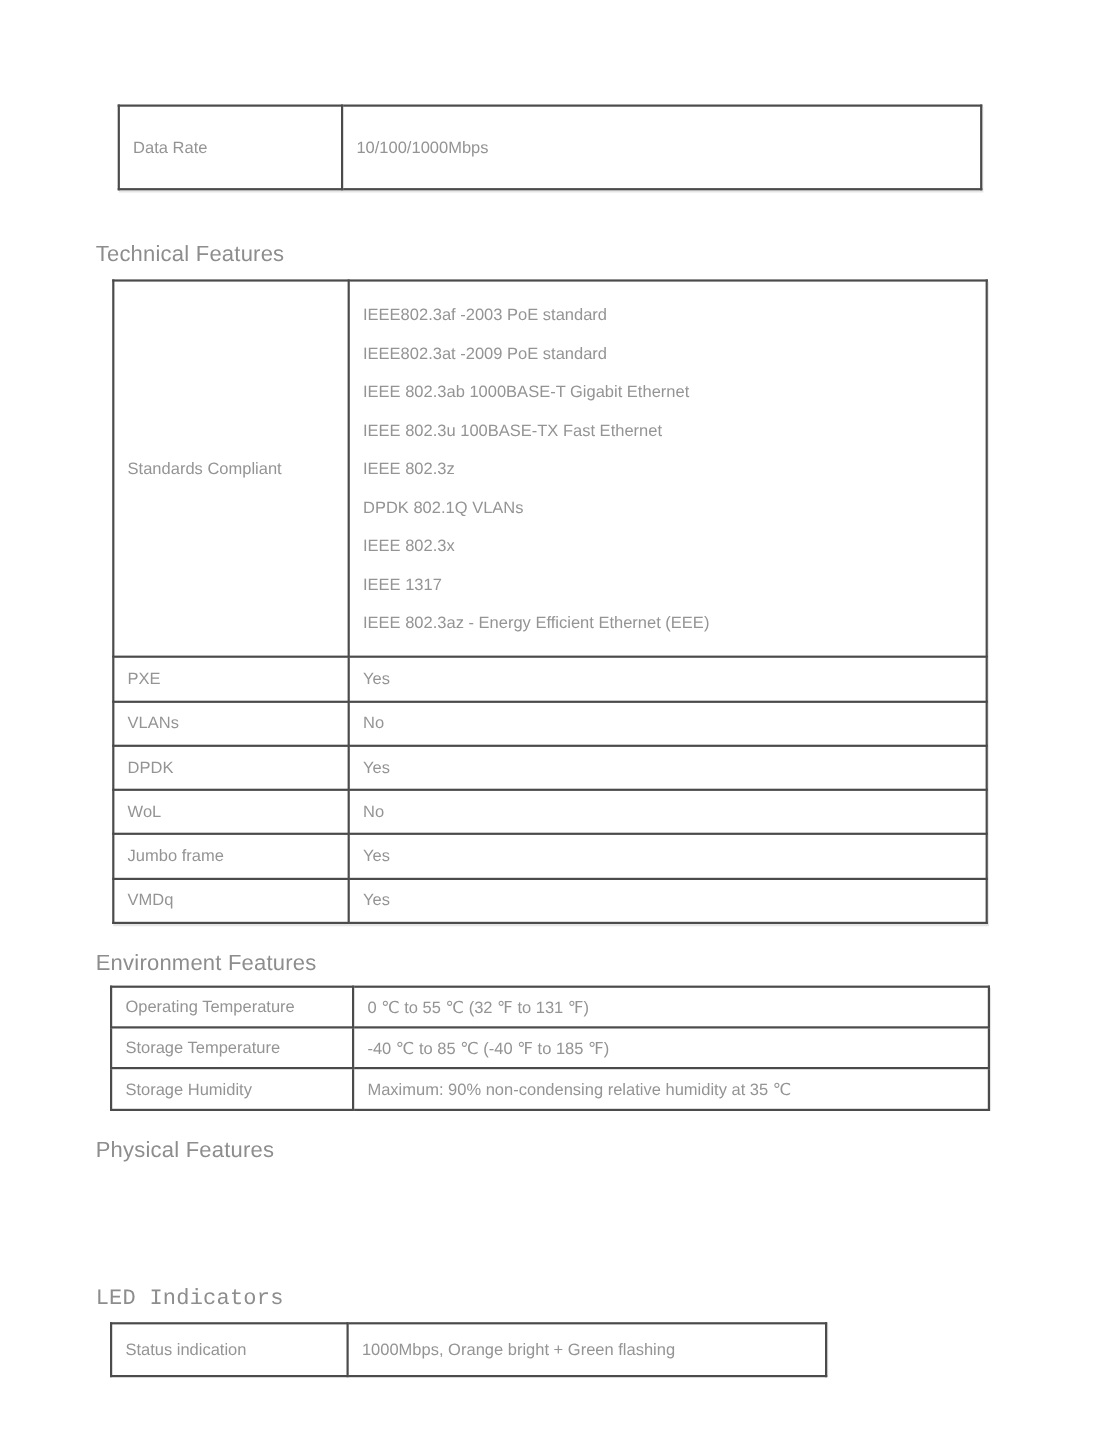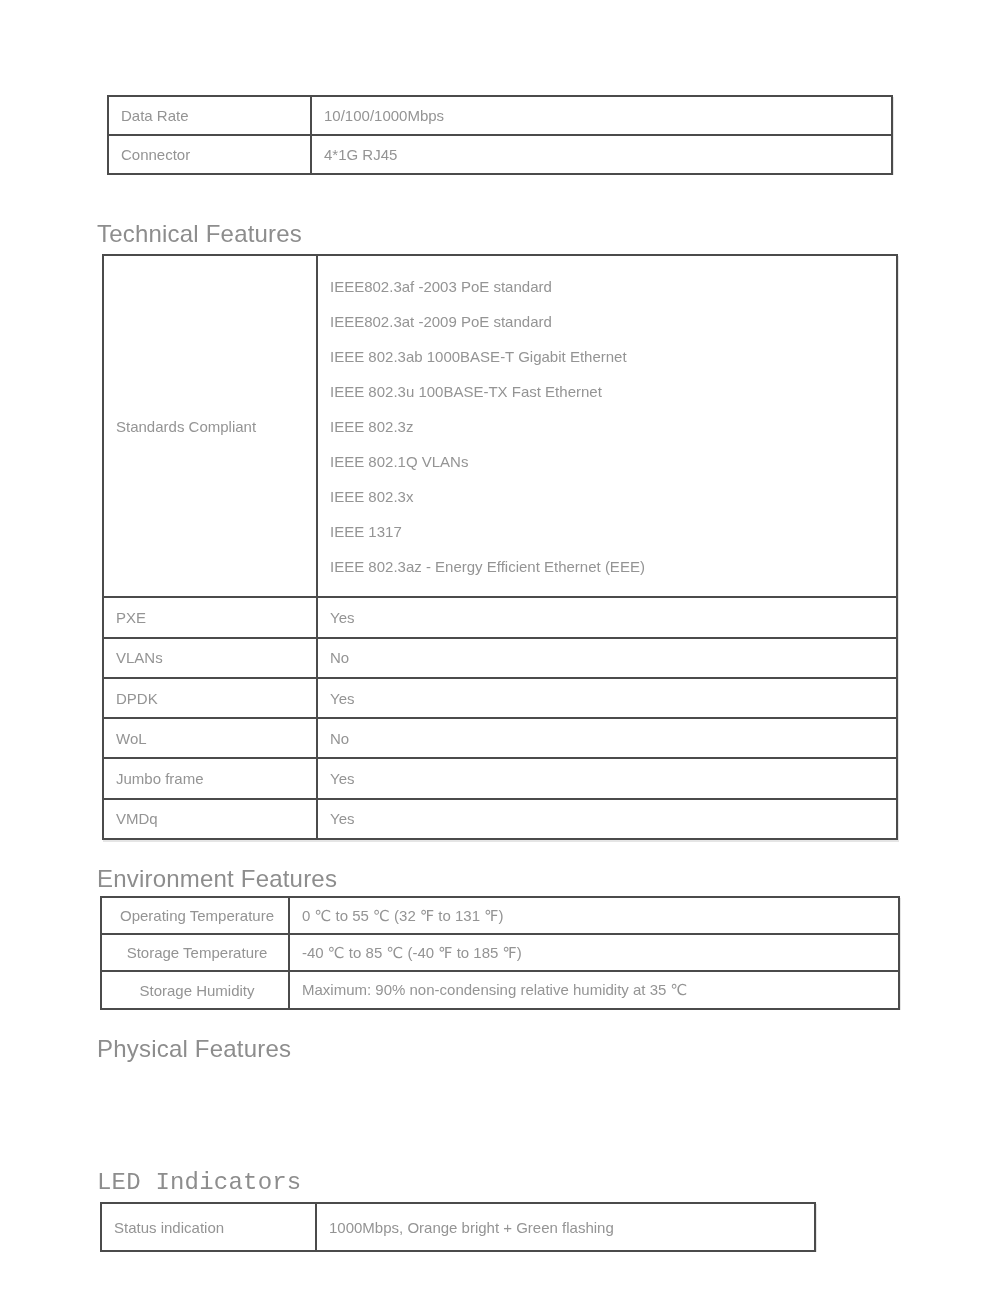--- a/index.html
+++ b/index.html
@@ -10,22 +10,22 @@
   }
   .page {
     position: relative;
     width: 1000px;
     height: 1302px;
     background: #ffffff;
     overflow: hidden;
   }
   .heading {
     position: absolute;
-    left: 97px;
-    font-size: 24px;
+    left: 87px;
+    font-size: 20px;
     font-weight: 400;
     color: #8d8d8d;
     letter-spacing: 0.2px;
     white-space: nowrap;
   }
   .h-tech { top: 220px; }
   .h-env  { top: 865px; }
   .h-phys { top: 1035px; }
   .h-led  { top: 1169px; font-family: Liberation Mono, monospace; }
 
@@ -43,24 +43,24 @@
     vertical-align: middle;
     padding: 0 8px 0 12px;
     overflow: hidden;
     white-space: nowrap;
   }
   .tbl-a { left: 107px; top: 95px;  width: 786px; height: 78px; }
   .tbl-a .lbl { width: 203px; }
   .tbl-b { left: 102px; top: 254px; width: 796px; height: 586px; }
   .tbl-b .lbl { width: 214px; }
   .tbl-c { left: 100px; top: 896px; width: 800px; height: 112px; }
-  .tbl-c .lbl { width: 188px; text-align: center; }
+  .tbl-c .lbl { width: 220px; }
   .tbl-d { left: 100px; top: 1066px; width: 800px; height: 37px; }
   .tbl-d .lbl { width: 214px; }
-  .tbl-e { left: 100px; top: 1202px; width: 716px; height: 48px; }
+  .tbl-e { left: 100px; top: 1202px; width: 652px; height: 48px; }
   .tbl-e .lbl { width: 215px; }
 
   tr.r39 { height: 39px; padding-left: 36px; }
   tr.r38 { height: 38px; border-radius: 13px; }
   tr.r37 { height: 37px; }
   tr.r48 { height: 48px; }
   tr.r-std { height: 320px; }
   td.std-cell { padding-top: 3px; padding-bottom: 3px; }
   .std-line { line-height: 35px; white-space: nowrap; }
 </style>
@@ -69,41 +69,37 @@
 
 <div class="page">
 
   <div class="tbl tbl-a">
     <table>
       <tbody>
           <tr class="r39">
         <td class="lbl">Data Rate</td>
         <td class="val">10/100/1000Mbps</td>
       </tr>
-      <tr class="r39">
-        <td class="lbl">Connector</td>
-        <td class="val">4*1G RJ45</td>
-      </tr>
     </tbody>
       </table>
   </div>
 
   <div class="heading h-tech">Technical Features</div>
   <div class="tbl tbl-b">
     <table>
       <tbody>
           <tr class="r-std">
         <td class="lbl">Standards Compliant</td>
         <td class="val std-cell">
           <div class="std-line">IEEE802.3af -2003 PoE standard</div>
           <div class="std-line">IEEE802.3at -2009 PoE standard</div>
           <div class="std-line">IEEE 802.3ab 1000BASE-T Gigabit Ethernet</div>
           <div class="std-line">IEEE 802.3u 100BASE-TX Fast Ethernet</div>
           <div class="std-line">IEEE 802.3z</div>
-          <div class="std-line">IEEE 802.1Q VLANs</div>
+          <div class="std-line">DPDK 802.1Q VLANs</div>
           <div class="std-line">IEEE 802.3x</div>
           <div class="std-line">IEEE 1317</div>
           <div class="std-line">IEEE 802.3az - Energy Efficient Ethernet (EEE)</div>
         </td>
       </tr>
       <tr class="r38">
         <td class="lbl">PXE</td>
         <td class="val">Yes</td>
       </tr>
       <tr class="r38">

